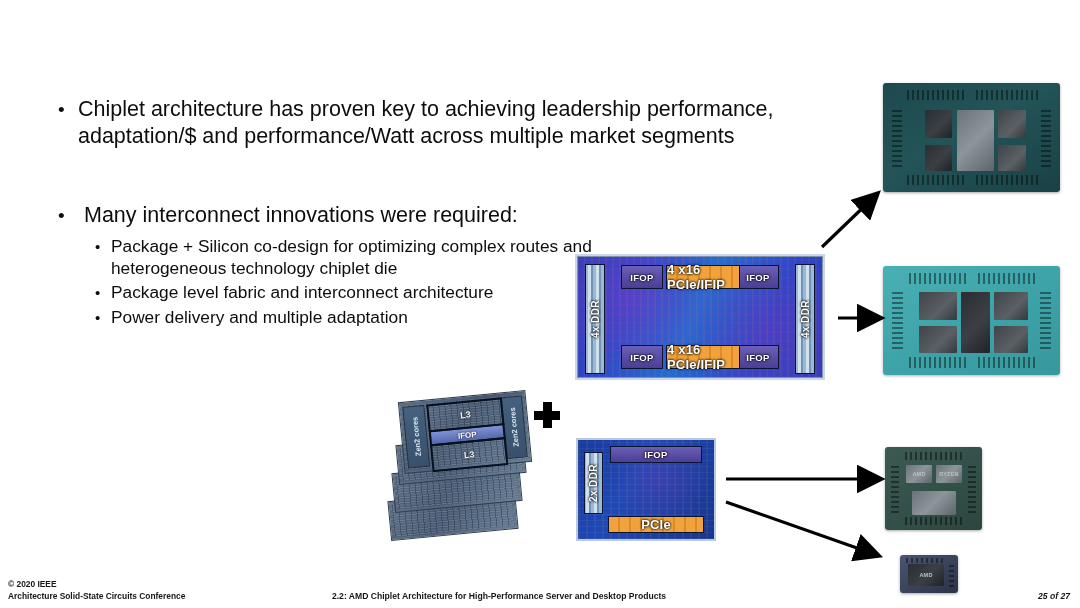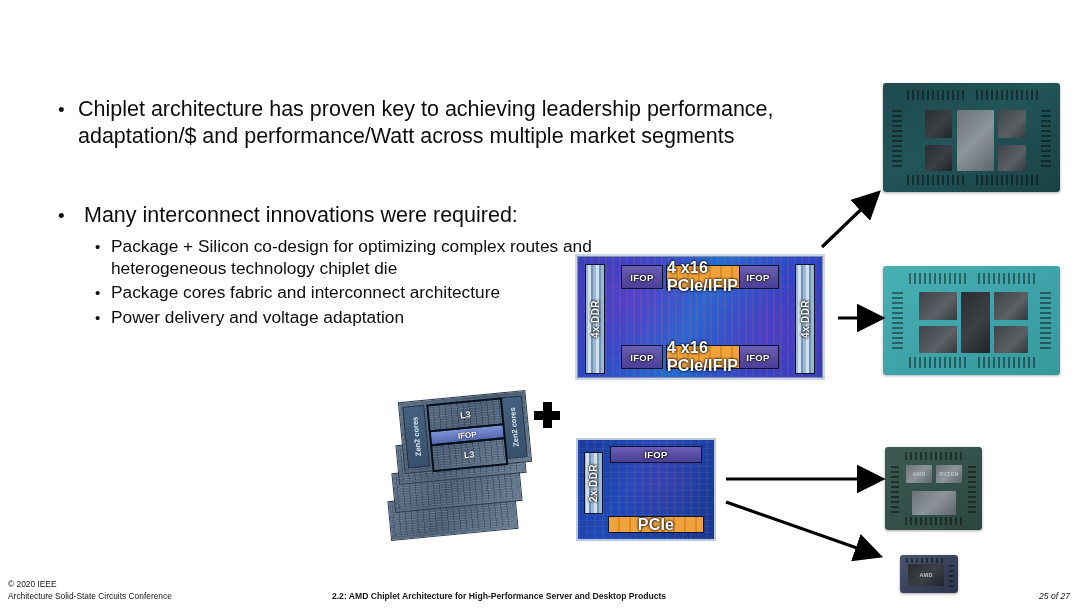--- a/index.html
+++ b/index.html
@@ -44,29 +44,29 @@
     font-size: 17.3px; line-height: 21.5px; color: #0d0d0d;
     margin-bottom: 3px;
   }
   .bullet-l2 .dot { width: 16px; flex: 0 0 16px; font-size: 15px; }
   .bullet-l2 .txt { flex: 1; }
 
   
   #footer { position: absolute; left: 0; bottom: 0; width: 1080px; height: 40px; }
   #footer-left {
     position: absolute; left: 8px; bottom: 6px;
-    font-size: 8.4px; font-weight: normal; line-height: 12px; color: #161616;
+    font-size: 8.4px; font-weight: bold; line-height: 12px; color: #161616;
   }
   #footer-center {
     position: absolute; left: 0; bottom: 7px; width: 998px; text-align: center;
     font-size: 8.6px; font-weight: bold; color: #161616;
   }
   #footer-page {
     position: absolute; right: 10px; bottom: 7px;
-    font-size: 8.6px; font-weight: normal; font-style: italic; color: #161616; margin-left: 39px;
+    font-size: 8.6px; font-weight: bold; font-style: italic; color: #161616; margin-left: 39px;
   }
 
   
   .die { position: absolute; box-sizing: border-box; }
 
   
   #iod-server {
     left: 575px; top: 254px; width: 250px; height: 126px;
     background:
       radial-gradient(circle at 22% 35%, rgba(120,60,200,.55), transparent 42%),
@@ -86,21 +86,21 @@
     display: flex; align-items: center; justify-content: center;
     color: #fff; font-weight: bold; text-shadow: 0 0 2px #000, 0 0 3px #000;
     border: 1.6px solid #0a1430;
   }
   .lbl-ifop {
     background: linear-gradient(180deg,#6a5fb5,#4a3f95);
     font-size: 9.5px; letter-spacing: .3px;
   }
   .lbl-pcie {
     background: repeating-linear-gradient(90deg,#f0a33c 0 9px,#e08a22 9px 11px);
-    font-size: 16px; letter-spacing: .2px;
+    font-size: 13px; letter-spacing: .2px;
   }
   .lbl-ddr {
     background: repeating-linear-gradient(90deg,#9fb7cf 0 3px,#6f94b8 3px 5px,#cfe0ee 5px 8px);
     font-size: 10px; letter-spacing: .4px;
   }
   .vert { writing-mode: vertical-rl; transform: rotate(180deg); }
 
   
   #iod-client {
     left: 576px; top: 438px; width: 140px; height: 103px;
@@ -229,25 +229,25 @@
       <span class="dot">•</span>
       <span class="txt">Many interconnect innovations were required:</span>
     </div>
     <div class="sublist">
       <div class="bullet-l2">
         <span class="dot">•</span>
         <span class="txt">Package + Silicon co-design for optimizing complex routes and heterogeneous technology chiplet die</span>
       </div>
       <div class="bullet-l2">
         <span class="dot">•</span>
-        <span class="txt">Package cores fabric and interconnect architecture</span>
+        <span class="txt">Package level fabric and interconnect architecture</span>
       </div>
       <div class="bullet-l2">
         <span class="dot">•</span>
-        <span class="txt">Power delivery and voltage adaptation</span>
+        <span class="txt">Power delivery and multiple adaptation</span>
       </div>
     </div>
   </div>
 
   <div class="die" id="iod-server">
     <div class="noise"></div>
 
     <div class="lbl lbl-ddr vert" style="left:8px; top:8px; width:20px; height:110px;">4x DDR</div>
     <div class="lbl lbl-ddr vert" style="right:8px; top:8px; width:20px; height:110px;">4x DDR</div>
 

